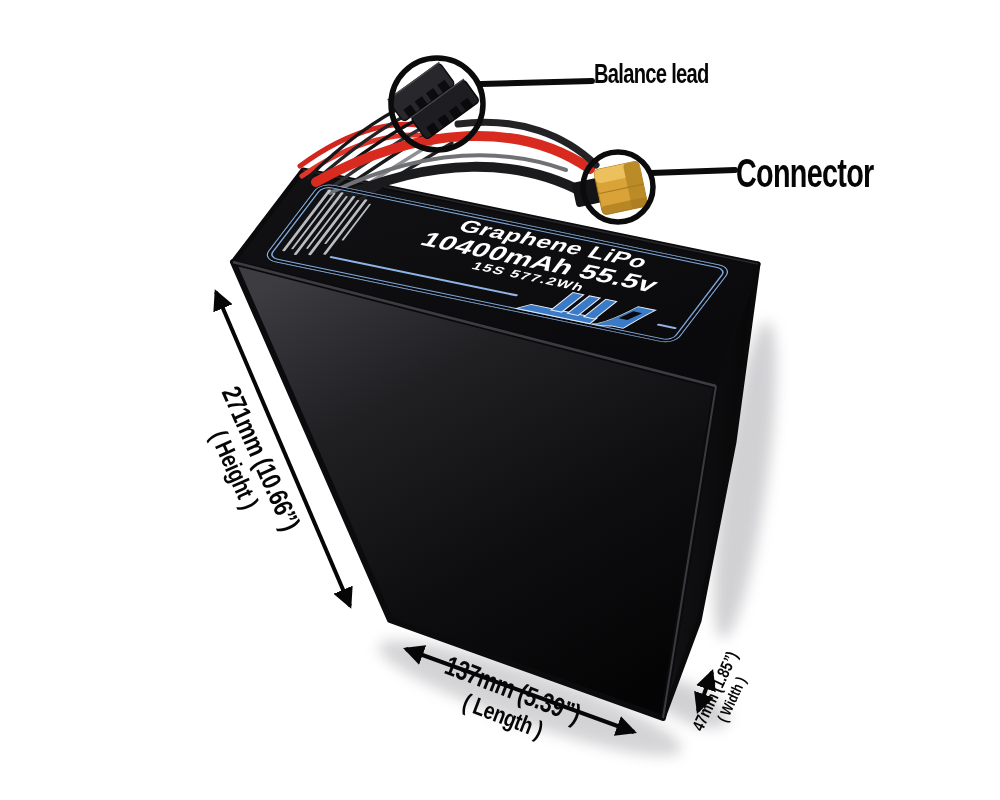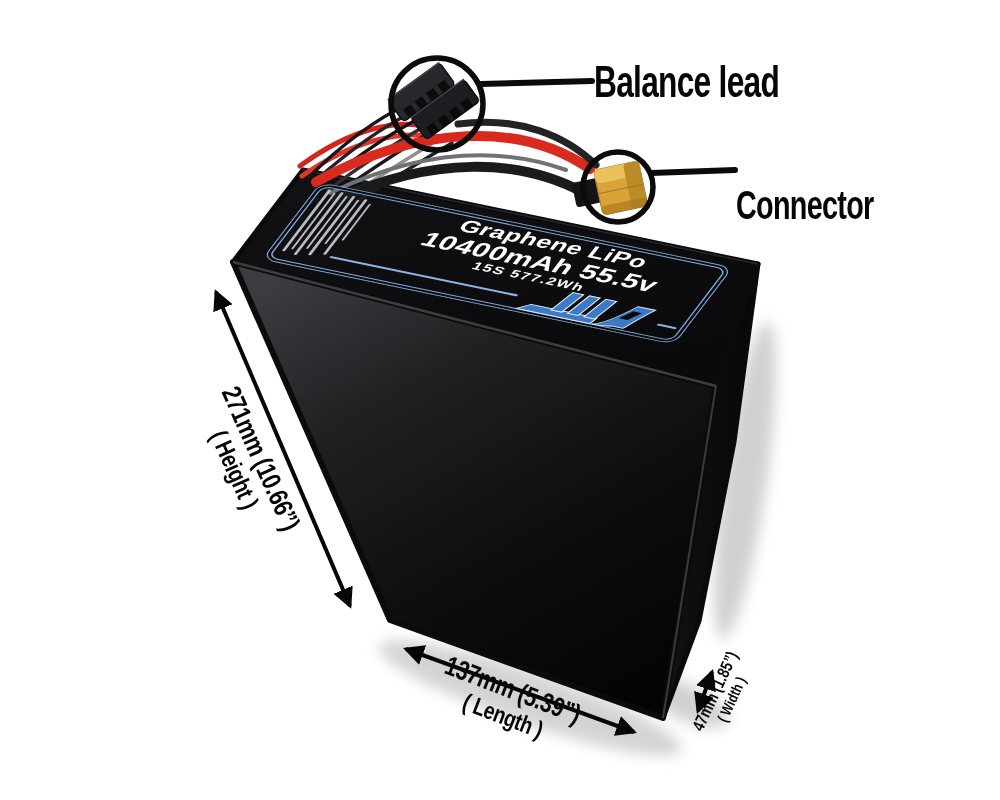--- a/index.html
+++ b/index.html
@@ -28,22 +28,22 @@
   .divider{position:absolute;top:100px;height:2.5px;background:#8fb5e6;border-radius:2px;}
   .divider.dl{left:58px;width:194px;}
   .divider.dr{left:396px;width:20px;}
   .logo{position:absolute;left:256px;top:78px;width:134px;height:46px;}
   
   .callout{
     position:absolute;color:#060606;font-weight:bold;white-space:nowrap;
     letter-spacing:-1px;line-height:1;
   }
   .cond{display:inline-block;transform:scaleX(.72);transform-origin:left top;}
-  .balance{left:594px;top:60px;font-size:44px;}
-  .connector{left:736px;top:153px;font-size:40px;margin-top:32px;}
+  .balance{left:594px;top:60px;font-size:28px;}
+  .connector{left:736px;top:153px;font-size:40px;}
   .dim{
     position:absolute;color:#060606;font-weight:bold;text-align:center;
     display:flex;flex-direction:column;align-items:center;gap:1px;line-height:1.05;
     letter-spacing:-.5px;white-space:nowrap;
   }
   .dim .v{display:inline-block;transform:scaleX(.8);}
   .dim .n{display:inline-block;transform:scaleX(.8);}
   .dim-height{left:118px;top:436px;width:260px;transform:rotate(66deg);font-size:27px;}
   .dim-height .n{font-size:25px;}
   .dim-length{left:378px;top:675px;width:260px;transform:rotate(21deg);font-size:27px;}

